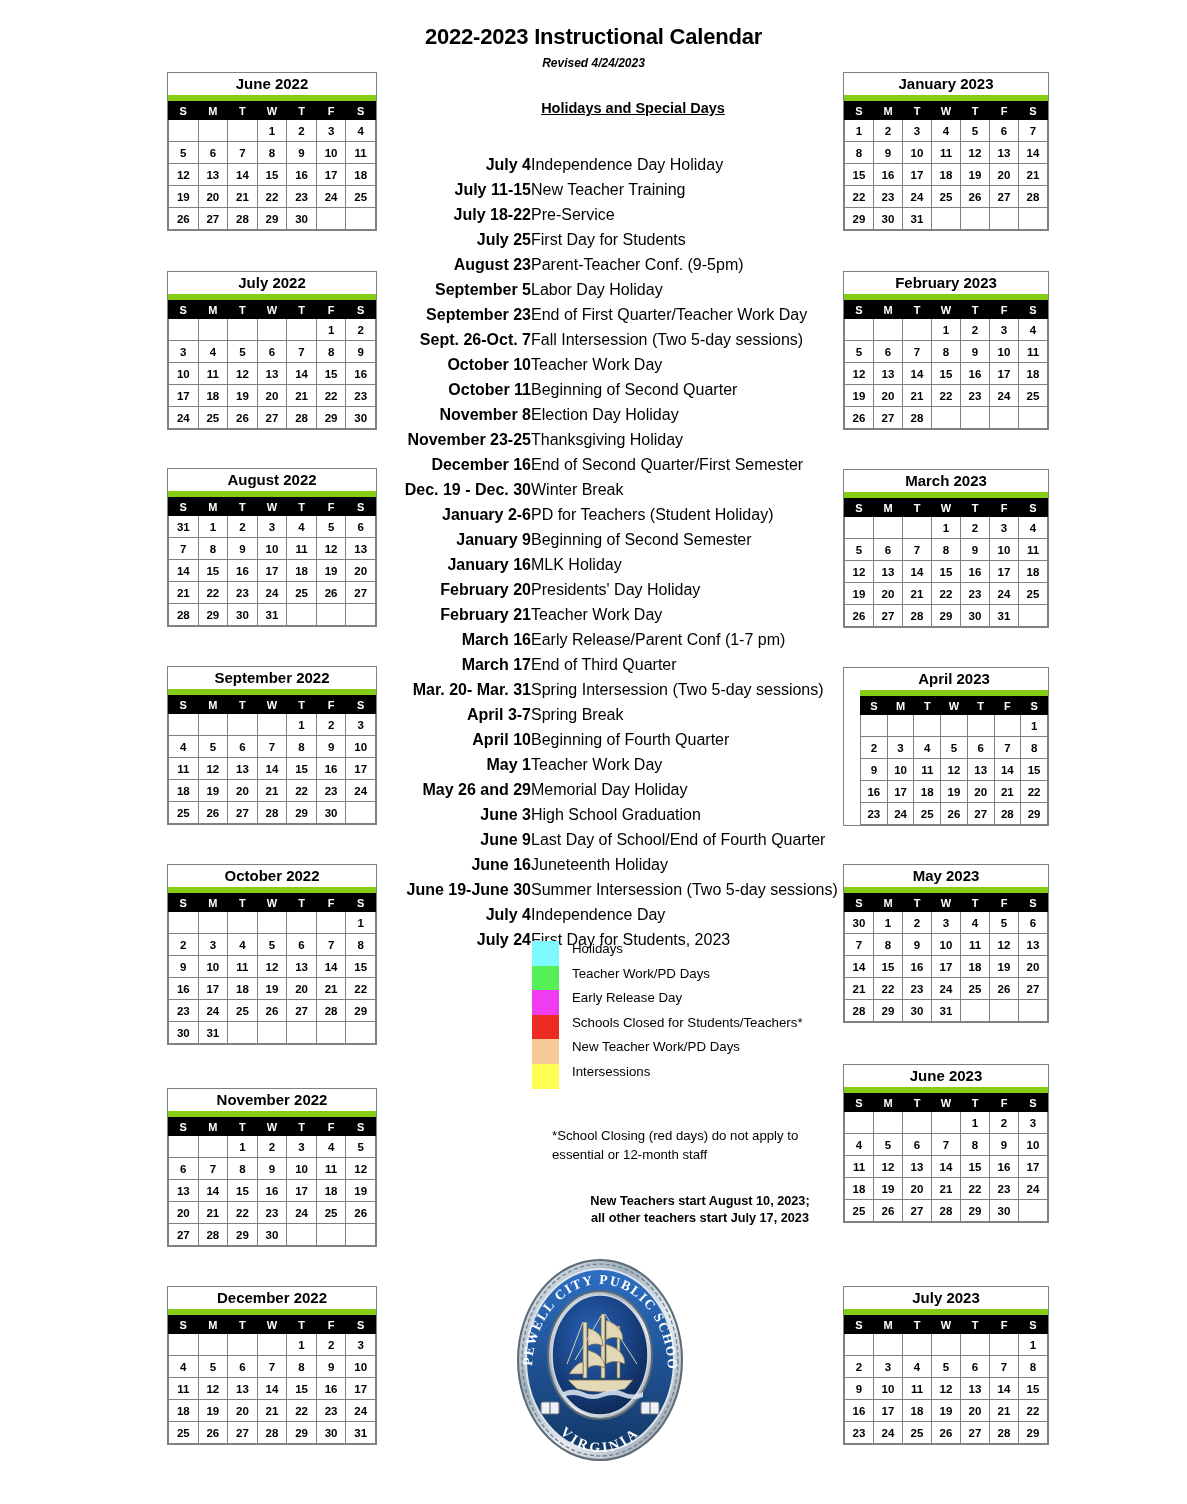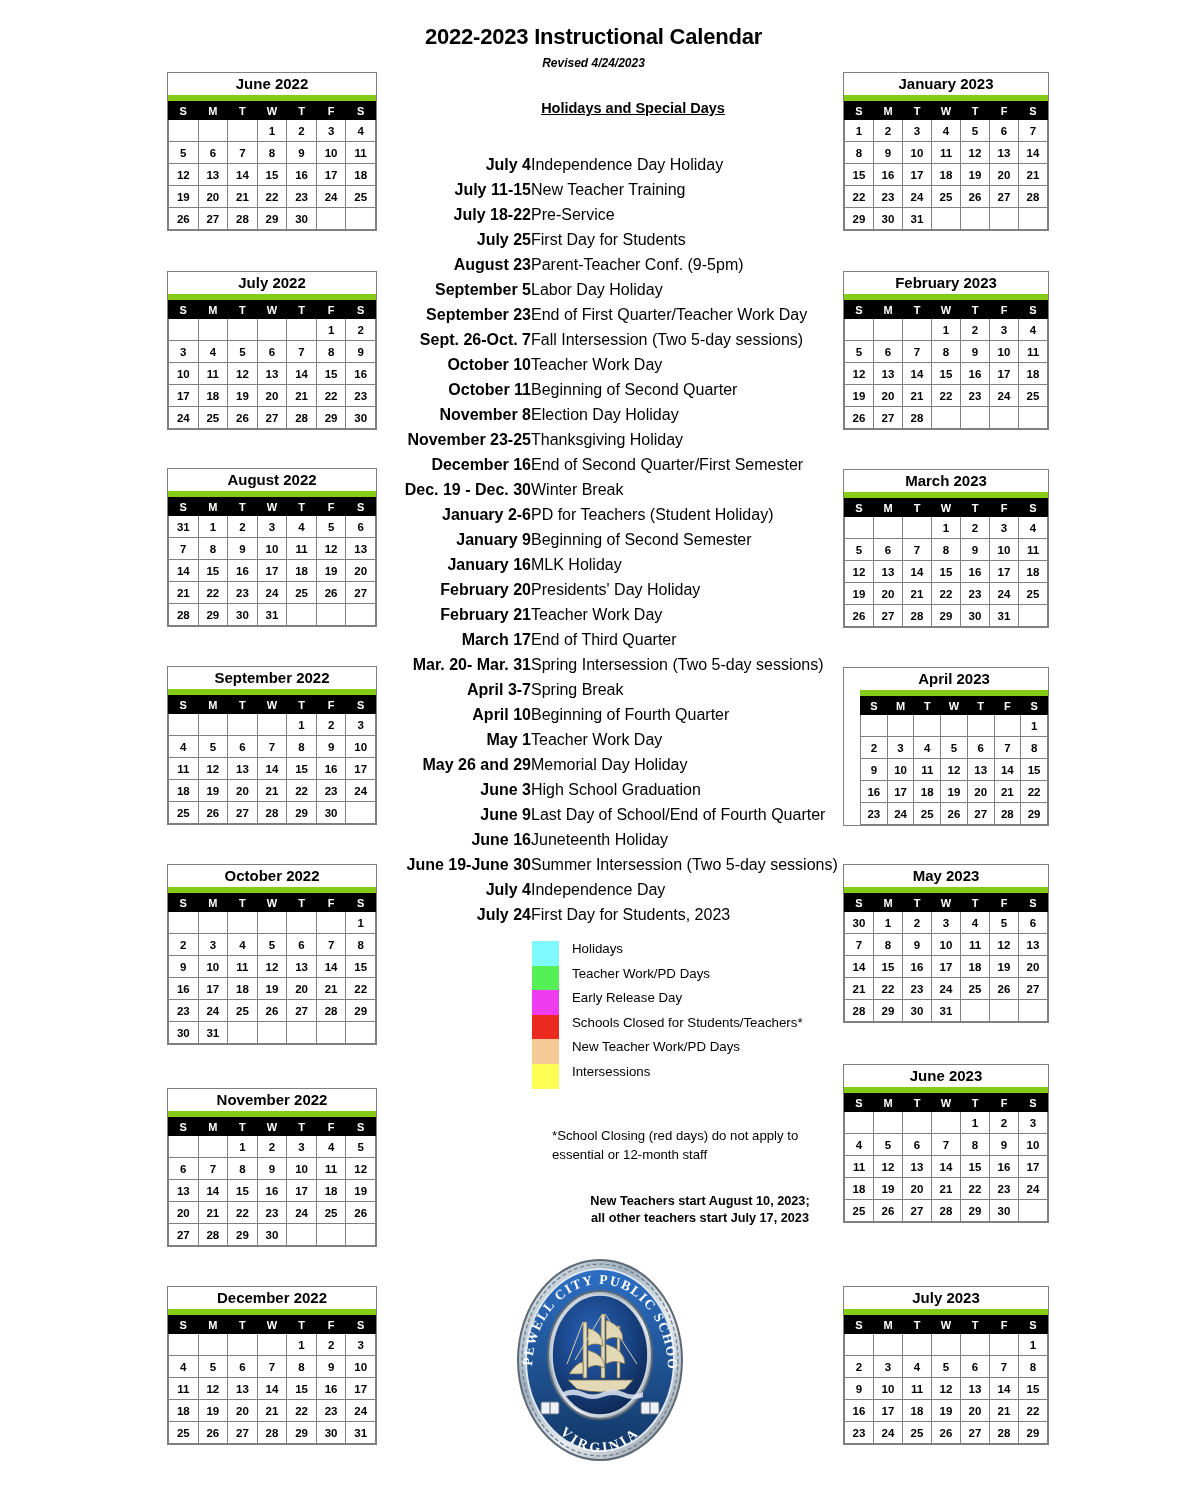--- a/index.html
+++ b/index.html
@@ -1155,20 +1155,24 @@
           <td class="ev-date">January 16</td>
           <td class="ev-desc">MLK Holiday</td>
         </tr>
         <tr>
           <td class="ev-date">February 20</td>
           <td class="ev-desc">Presidents' Day Holiday</td>
         </tr>
         <tr>
           <td class="ev-date">February 21</td>
           <td class="ev-desc">Teacher Work Day</td>
+        </tr>
+        <tr>
+          <td class="ev-date">March 16</td>
+          <td class="ev-desc">Early Release/Parent Conf (1-7 pm)</td>
         </tr>
         <tr>
           <td class="ev-date">March 17</td>
           <td class="ev-desc">End of Third Quarter</td>
         </tr>
         <tr>
           <td class="ev-date">Mar. 20- Mar. 31</td>
           <td class="ev-desc">Spring Intersession (Two 5-day sessions)</td>
         </tr>
         <tr>

